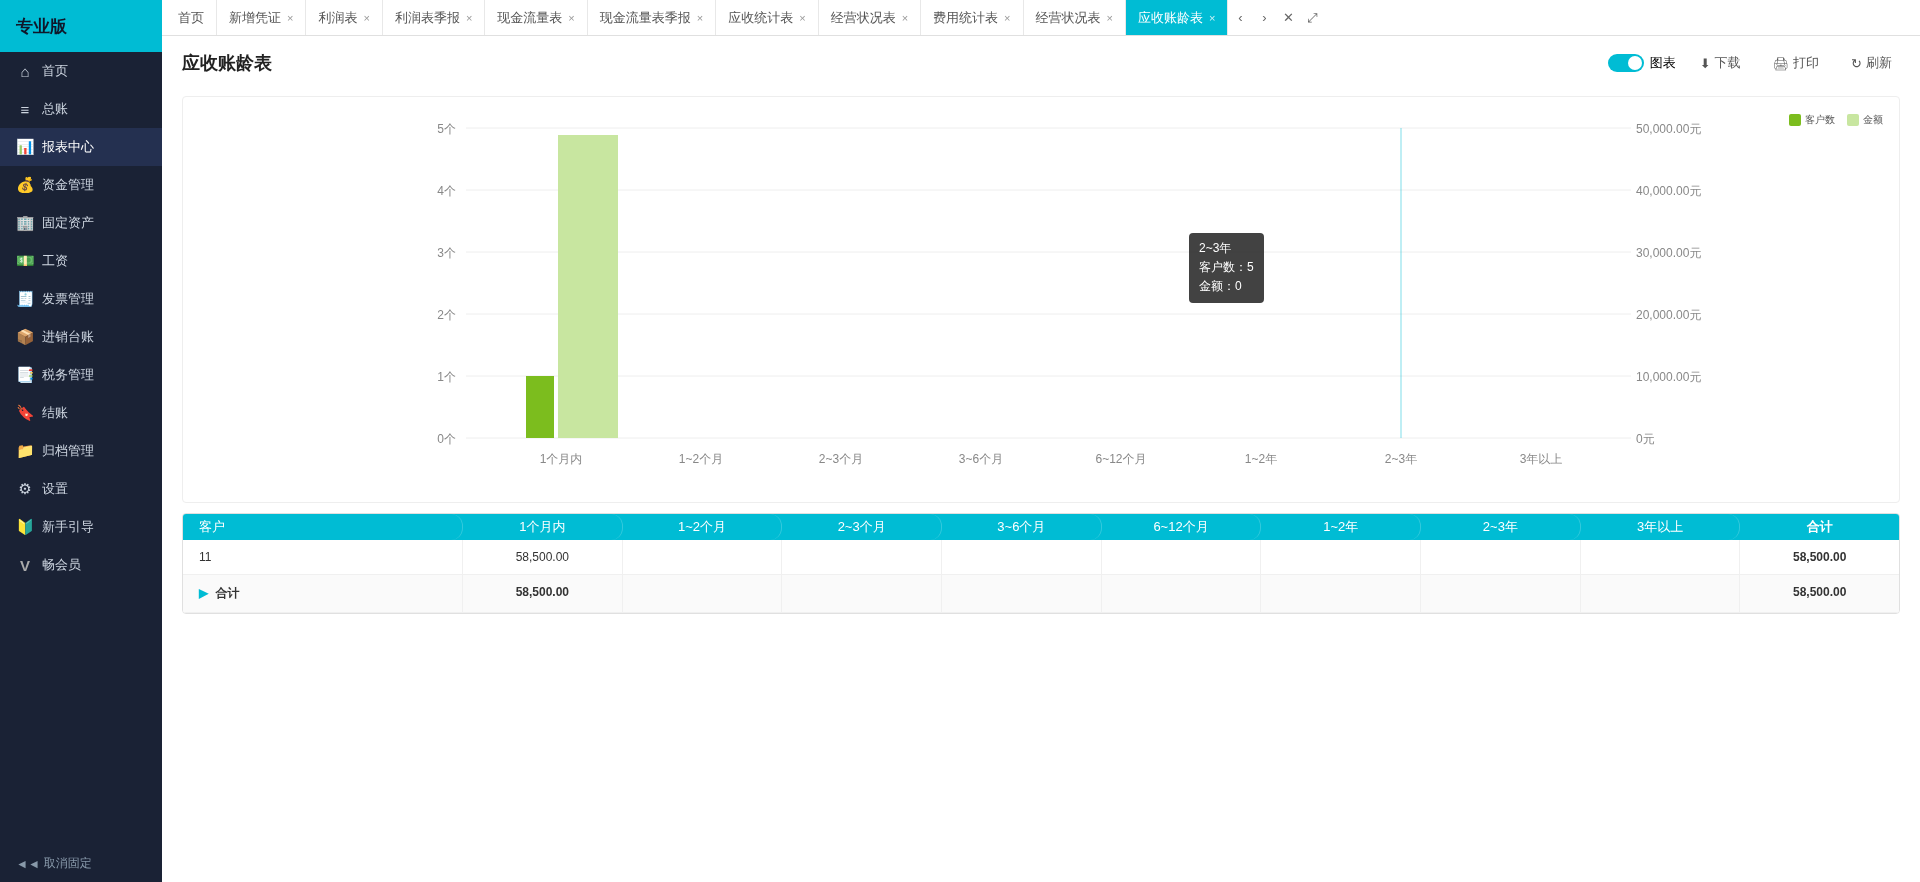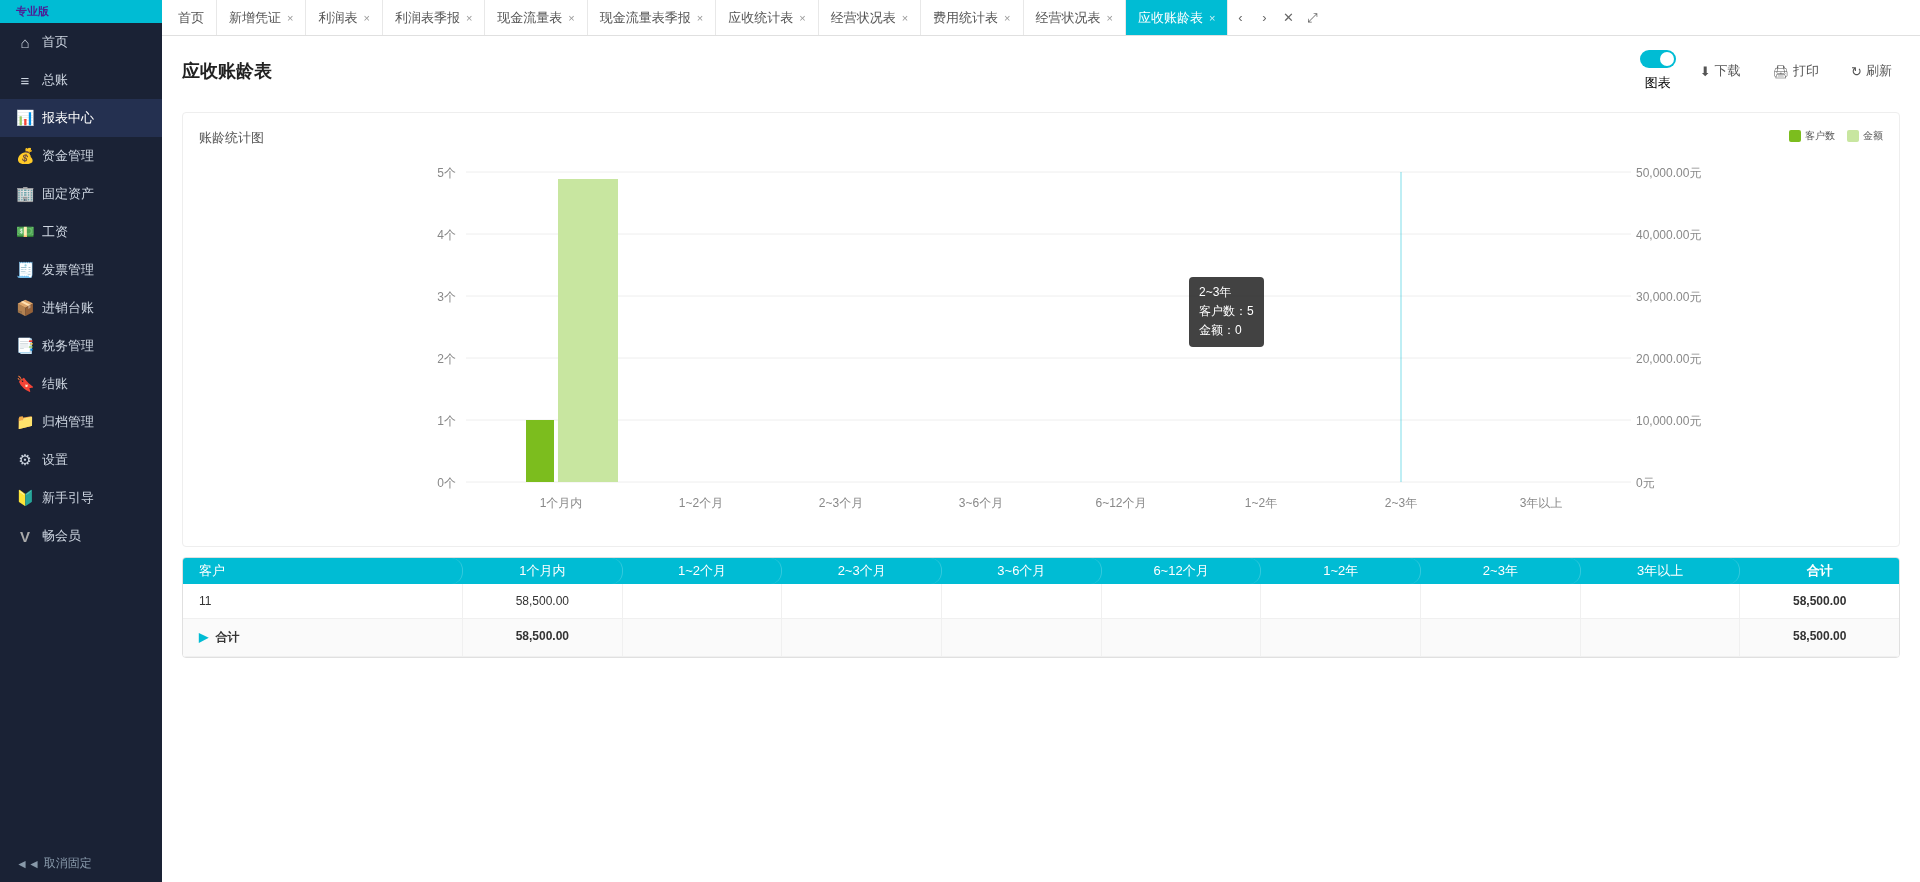--- a/index.html
+++ b/index.html
@@ -10,25 +10,25 @@
       width: 162px;
       background: #1a2235;
       color: #cdd5e0;
       display: flex;
       flex-direction: column;
       flex-shrink: 0;
       height: 100%;
     }
     .sidebar-logo {
       background: #00bcd4;
-      color: #4c1d95;
-      font-size: 11px;
+      color: #0f172a;
+      font-size: 17px;
       font-weight: bold;
       padding: 8px 16px;
-      height: 23px;
+      height: 52px;
       display: flex;
       align-items: center;
     }
     .sidebar-item {
       display: flex;
       align-items: center;
       padding: 10px 16px;
       cursor: pointer;
       gap: 8px;
       color: #cdd5e0;
@@ -124,21 +124,20 @@
     }
     .header-actions {
       display: flex;
       align-items: center;
       gap: 16px;
     }
     .toggle-switch {
       display: flex;
       align-items: center;
       gap: 6px;
-      flex-direction: column;
     }
     .toggle-track {
       width: 36px;
       height: 18px;
       background: #00bcd4;
       border-radius: 9px;
       position: relative;
       cursor: pointer;
     }
     .toggle-thumb {
@@ -408,21 +407,20 @@
           <span>打印</span>
         </div>
         <div class="action-btn">
           <span>↻</span>
           <span>刷新</span>
         </div>
       </div>
     </div>
 
     <div class="chart-area">
-      <div class="chart-title">账龄统计图</div>
       <div class="chart-legend">
         <div class="legend-item">
           <div class="legend-dot" style="background:#7cbd1e;"></div>
           <span>客户数</span>
         </div>
         <div class="legend-item">
           <div class="legend-dot" style="background:#c8e6a0;"></div>
           <span>金额</span>
         </div>
       </div>

